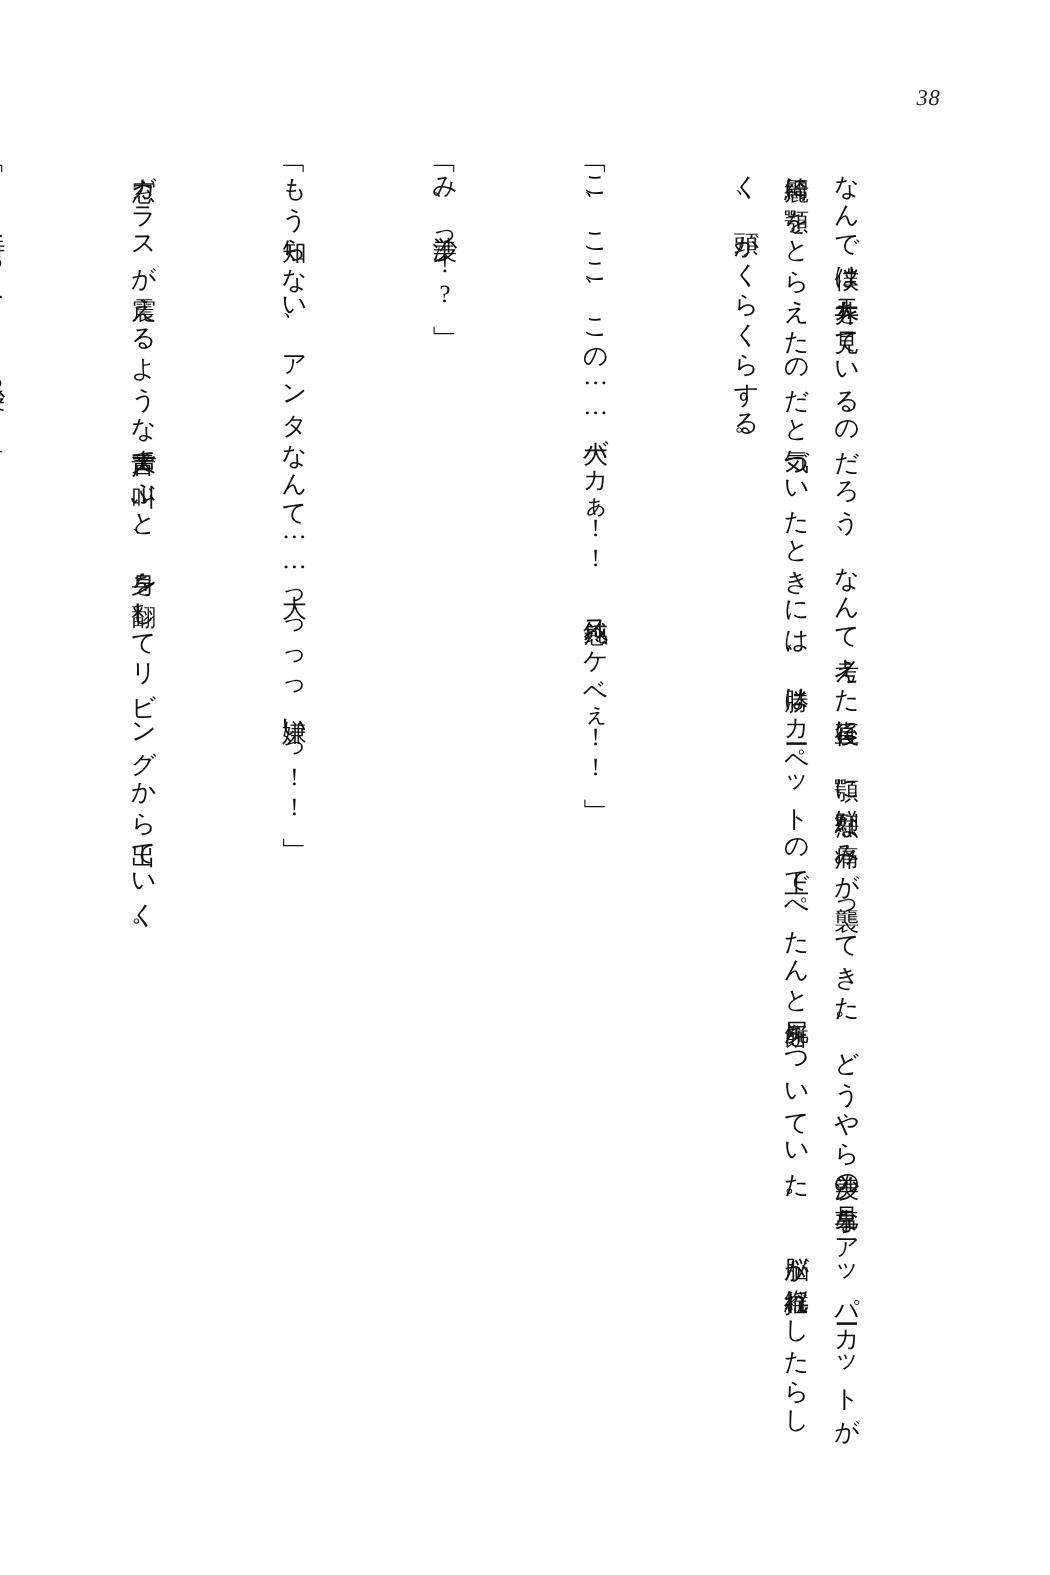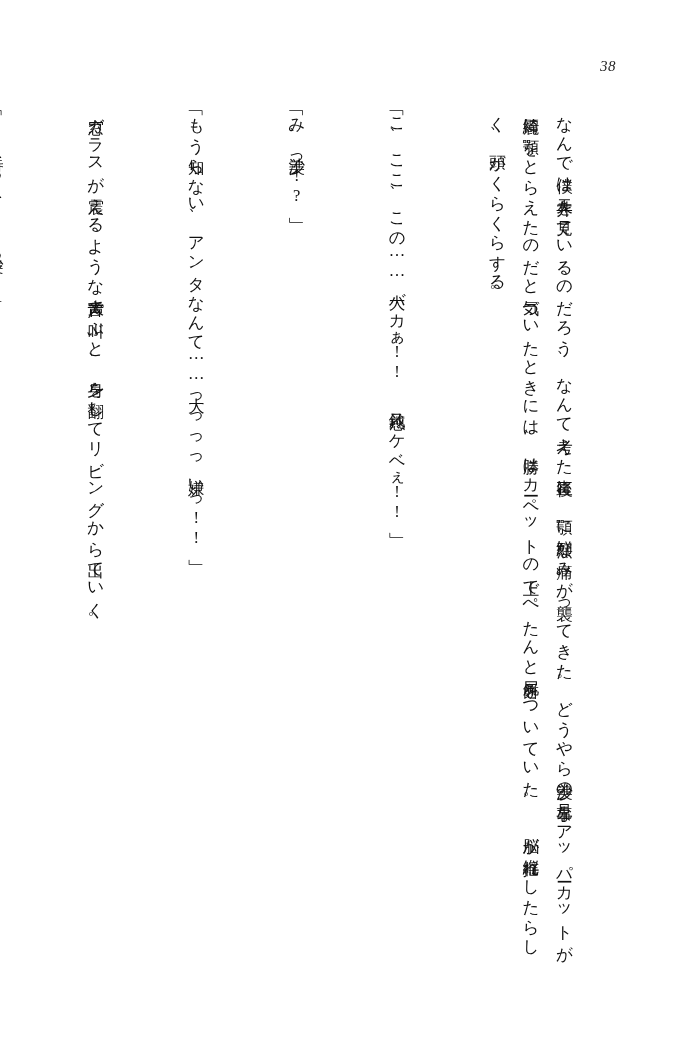--- a/index.html
+++ b/index.html
@@ -18,21 +18,21 @@
 
   #page {
     position: absolute;
     inset: 0;
   }
 
   
   #page-number {
     position: absolute;
     top: 58px;
-    right: 84px;
+    right: 73px;
     font-size: 15px;
     font-style: italic;
     color: #222;
     letter-spacing: 0.5px;
   }
 
   
   #text-body {
     position: absolute;
     top: 105px;

